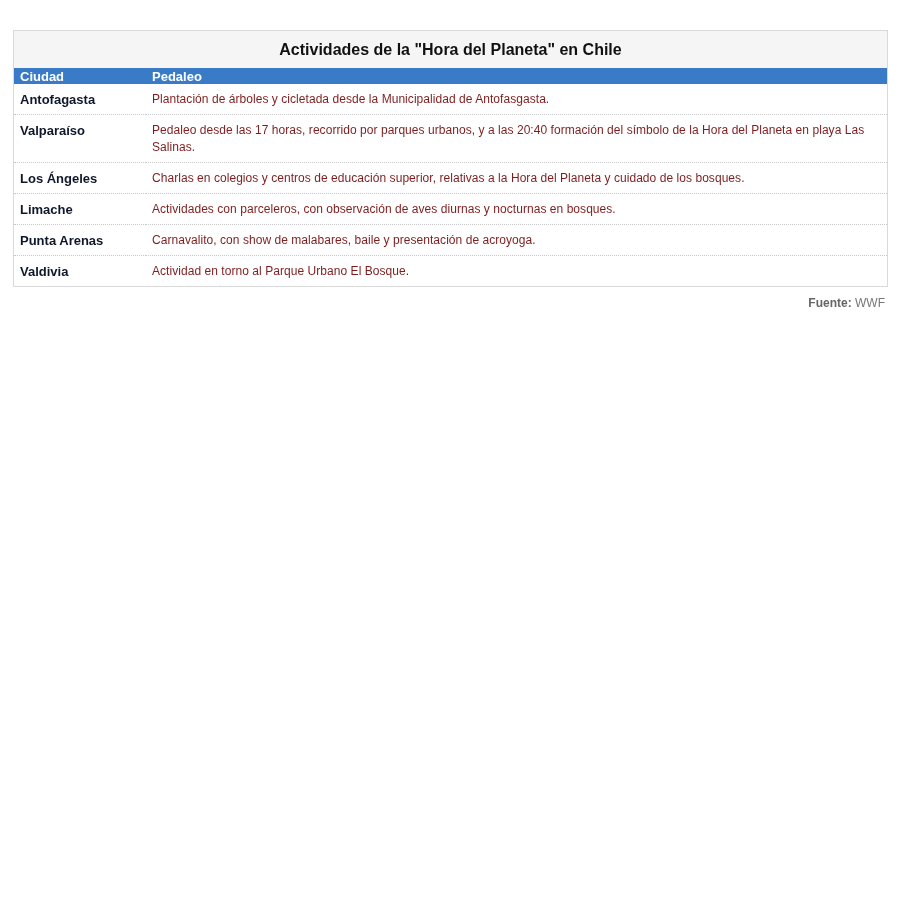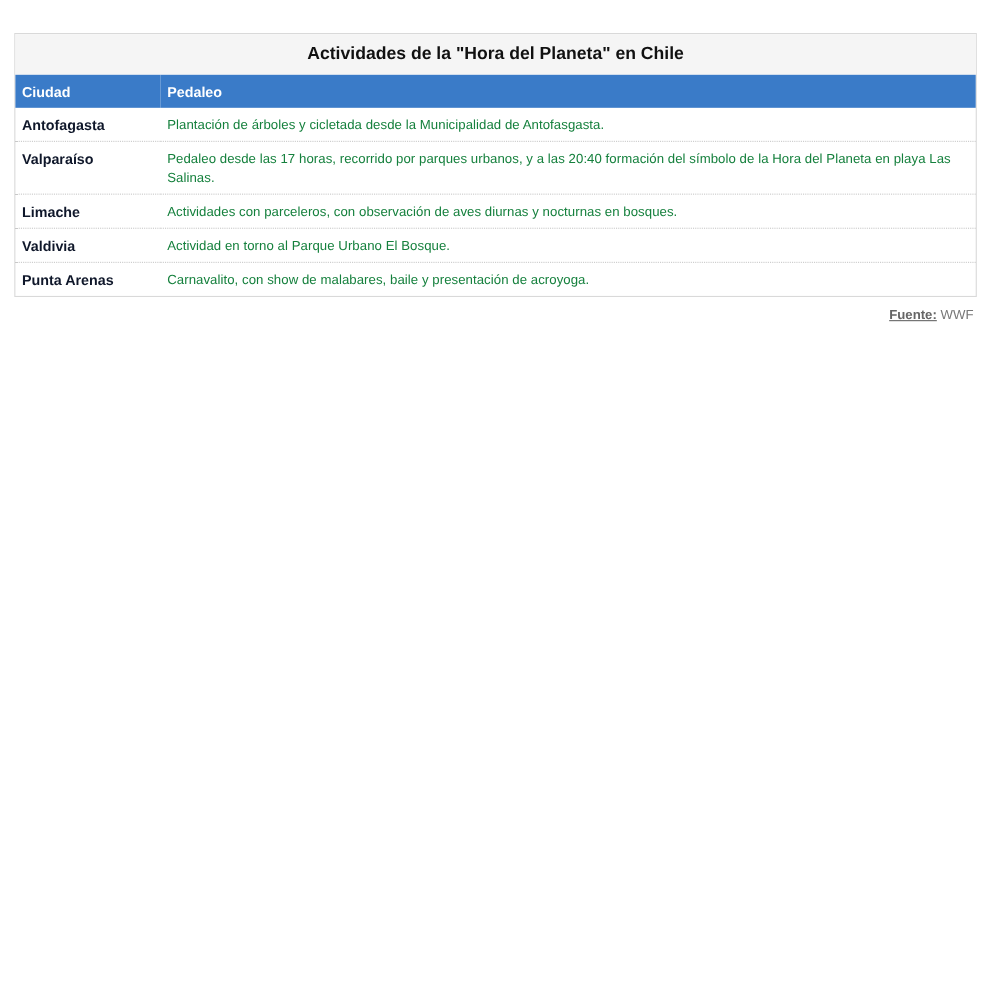--- a/index.html
+++ b/index.html
@@ -33,49 +33,49 @@
       width: 100%;
       border-collapse: collapse;
       font-size: 12px;
     }
     thead th {
       background: #3a7bc8;
       color: #ffffff;
       font-weight: bold;
       text-align: left;
       font-size: 13px;
-      height: 30px;
+      height: 16px;
       padding: 0 6px;
     }
     th.col-city { width: 120px; }
     tbody td {
       padding: 7px 6px 6px 6px;
       vertical-align: top;
       line-height: 17px;
       border-bottom: 1px dotted #c8c8c8;
-      color: #15803d;
+      color: #7f1d1d;
     }
     tbody tr:last-child td { border-bottom: none; }
     td.city {
       color: #0f172a;
       font-weight: bold;
       font-size: 13px;
     }
     td.event {
       font-size: 12px;
       letter-spacing: 0.05px;
     }
     .source {
       text-align: right;
       font-size: 12px;
       color: #777777;
       margin-top: 9px;
       padding-right: 3px;
     }
-    .source b { color: #666666; text-decoration: underline; }
+    .source b { color: #666666; }
   </style>
 </head>
 <body>
 
 <div class="wrap">
   <div class="table-box">
     <div class="title-bar">Actividades de la "Hora del Planeta" en Chile</div>
     <table>
       <thead>
         <tr>
@@ -86,30 +86,34 @@
       <tbody>
         <tr>
           <td class="city">Antofagasta</td>
           <td class="event">Plantación de árboles y cicletada desde la Municipalidad de Antofasgasta.</td>
         </tr>
         <tr>
           <td class="city">Valparaíso</td>
           <td class="event">Pedaleo desde las 17 horas, recorrido por parques urbanos, y a las 20:40 formación del símbolo de la Hora del Planeta en playa Las Salinas.</td>
         </tr>
         <tr>
+          <td class="city">Los Ángeles</td>
+          <td class="event">Charlas en colegios y centros de educación superior, relativas a la Hora del Planeta y cuidado de los bosques.</td>
+        </tr>
+        <tr>
           <td class="city">Limache</td>
           <td class="event">Actividades con parceleros, con observación de aves diurnas y nocturnas en bosques.</td>
         </tr>
         <tr>
+          <td class="city">Punta Arenas</td>
+          <td class="event">Carnavalito, con show de malabares, baile y presentación de acroyoga.</td>
+        </tr>
+        <tr>
           <td class="city">Valdivia</td>
           <td class="event">Actividad en torno al Parque Urbano El Bosque.</td>
-        </tr>
-        <tr>
-          <td class="city">Punta Arenas</td>
-          <td class="event">Carnavalito, con show de malabares, baile y presentación de acroyoga.</td>
         </tr>
       </tbody>
     </table>
   </div>
   <div class="source">
     <b>Fuente:</b><span> WWF</span>
   </div>
 </div>
 
 </body></html>

